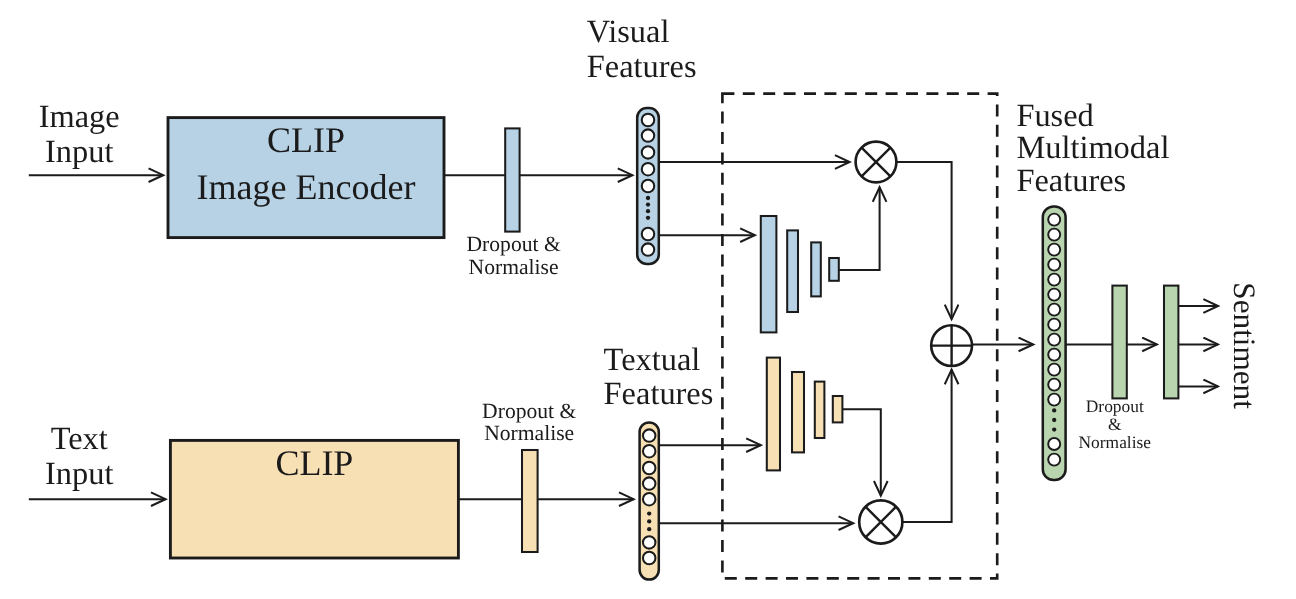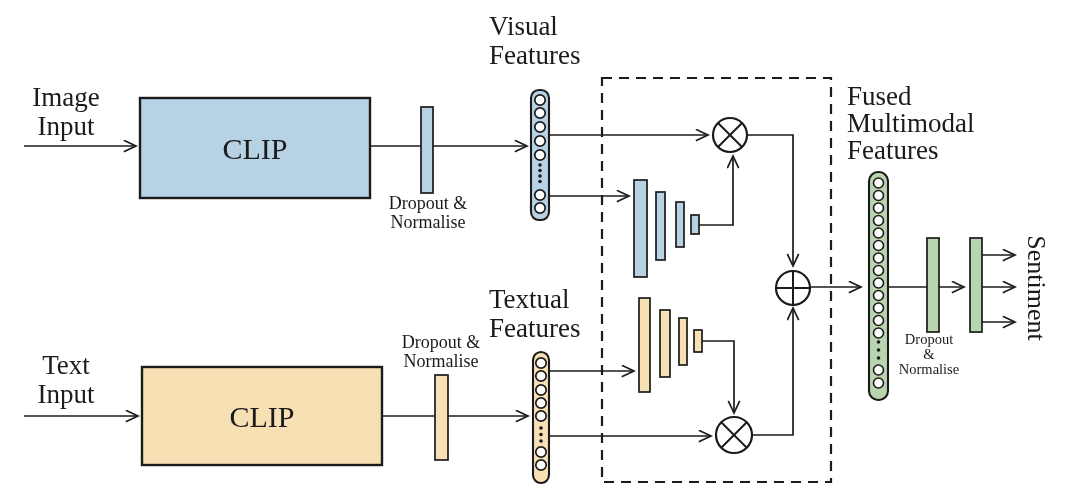--- a/index.html
+++ b/index.html
@@ -9,21 +9,21 @@
   .canvas{
     position:relative; width:1080px; height:499px; background:var(--bg);
     font-family:"Liberation Serif","DejaVu Serif",serif; color:var(--ink);
     overflow:hidden;
   }
   .canvas svg{position:absolute;left:0;top:0;}
   .label{position:absolute; white-space:pre-line; color:var(--ink); line-height:1.06;}
   .lab-center{text-align:center;}
   .lab-left{text-align:left;}
   .encoder-text{
-    display:flex; flex-direction:column; align-items:center; justify-content:center;
+    display:flex; flex-direction:column; align-items:center; 
     line-height:1.3; font-size:30px;
   }
   .small-label{font-size:18px; line-height:1.08;}
   .big-label{font-size:27px;}
   .fusion-title{font-size:25px; font-weight:bold;}
   .sentiment{transform:rotate(90deg); transform-origin:center; font-size:26px; text-align:center;}
 </style>
 </head>
 <body>
 
@@ -167,40 +167,41 @@
       <rect x="927" y="238" width="12" height="94"></rect>
       <rect x="970" y="238" width="12" height="94"></rect>
     </g>
   </svg>
 
   <div class="label lab-center big-label" style="left:16px; top:83px; width:100px;">Image
 Input</div>
 
   <div class="label encoder-text" style="left:140px; top:98px; width:230px; height:100px;">
     <span>CLIP</span>
+    <span>Image Encoder</span>
   </div>
 
   <div class="label lab-center small-label" style="left:375px; top:194px; width:106px;">Dropout &amp;
 Normalise</div>
 
   <div class="label lab-left big-label" style="left:489px; top:12px; width:130px;">Visual
 Features</div>
 
 
   <div class="label lab-center big-label" style="left:16px; top:351px; width:100px;">Text
 Input</div>
 
   <div class="label encoder-text" style="left:142px; top:367px; width:240px; height:98px;">
     <span>CLIP</span>
   </div>
 
   <div class="label lab-center small-label" style="left:388px; top:333px; width:106px;">Dropout &amp;
 Normalise</div>
 
-  <div class="label lab-left big-label" style="left:489px; top:285px; width:130px;">Textual
+  <div class="label lab-left big-label" style="left:503px; top:285px; width:130px;">Textual
 Features</div>
 
   <div class="label lab-left big-label" style="left:847px; top:83px; width:160px; line-height:1.0;font-family:Liberation Serif, serif;">Fused
 Multimodal
 Features</div>
 
   <div class="label lab-center" style="left:881px; top:332px; width:96px; font-size:14.5px; line-height:1.05;">Dropout
 &amp;
 Normalise</div>
 

